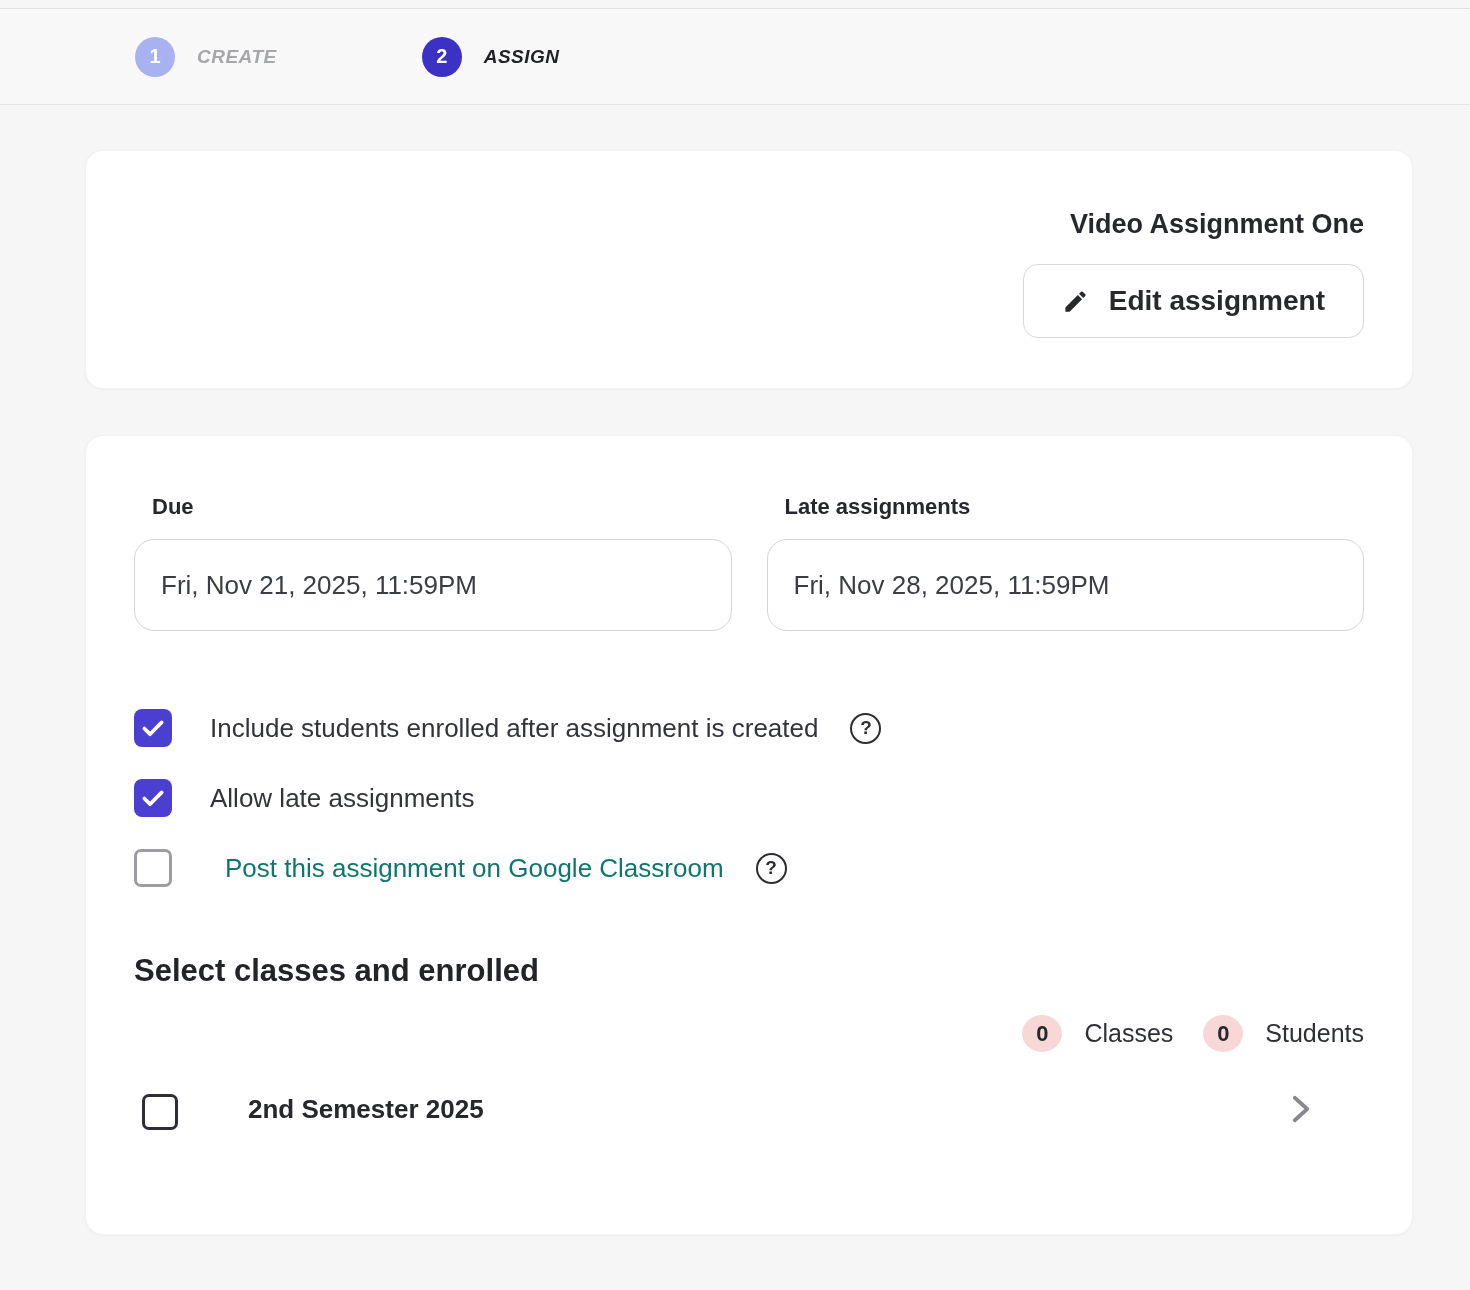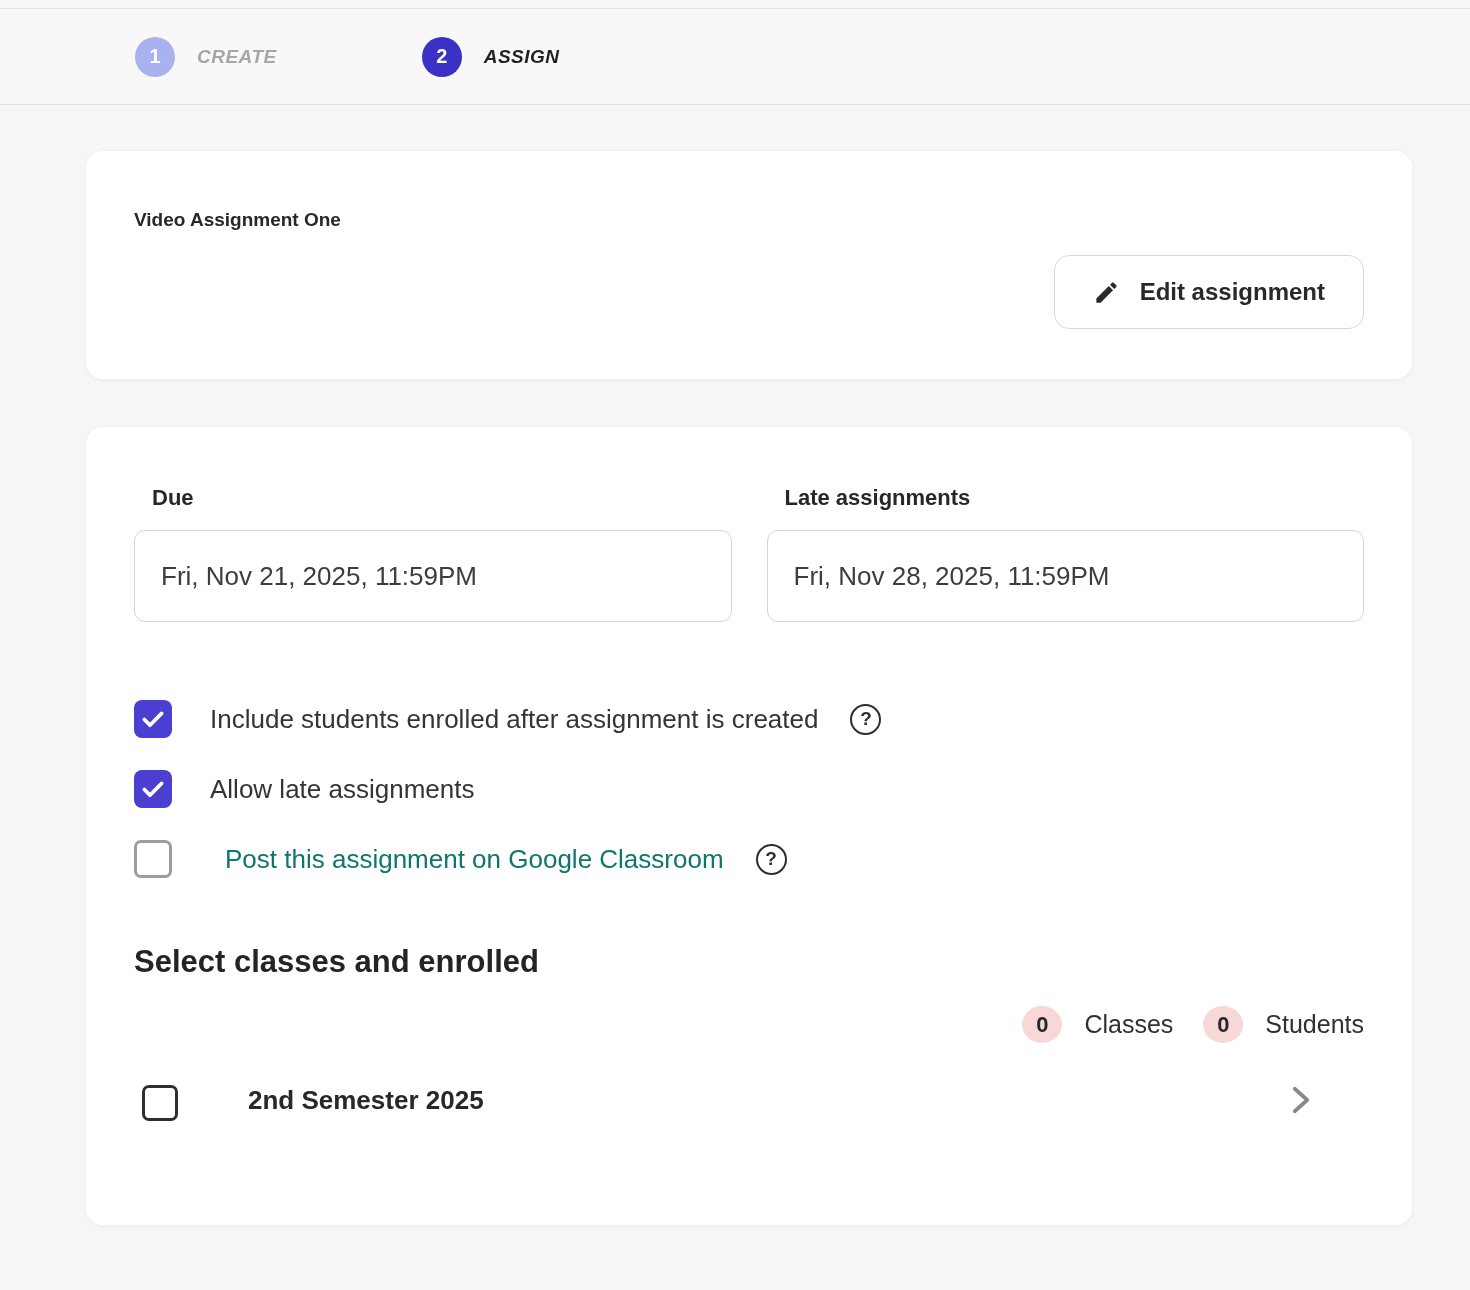--- a/index.html
+++ b/index.html
@@ -40,45 +40,45 @@
     width:1328px;
     margin-left:85px;
     border-radius:18px;
     border:1px solid rgba(0,0,0,.05);
     box-shadow:0 1px 3px rgba(0,0,0,.04);
   }
   .card-1 { margin-top:45px; padding:58px 48px 50px 48px; }
   .card-2 { margin-top:46px; padding:58px 48px 80px 48px; height:800px; }
 
   
-  .assignment-title { font-size:19px; font-weight:bold; color:#26282c; }
+  .assignment-title { font-size:27px; font-weight:bold; color:#26282c;text-align:right; }
   .detail-rows { margin-top:58px; display:flex; flex-direction:column; gap:26px; }
   .detail-row { display:flex; align-items:baseline; }
   .detail-label {
     width:288px; text-align:right; flex:none;
     font-size:22px; font-weight:bold; color:#27292d;
   }
   .detail-value { margin-left:48px; font-size:22px; color:#3c3f45; }
   .edit-row { display:flex; justify-content:flex-end; margin-top:24px; }
   .edit-btn {
     display:flex; align-items:center; gap:20px;
     height:74px; padding:0 38px;
     background:#fff; border:1.5px solid #d8d8db; border-radius:15px;
-    font-family:inherit; font-size:24px; font-weight:bold; color:#27292d;
+    font-family:inherit; font-size:28px; font-weight:bold; color:#27292d;
     cursor:pointer;
   }
   .edit-btn svg { width:27px; height:27px; fill:#27292d; }
 
   
   .date-grid { display:flex; gap:35px; }
   .date-col { width:598px; }
   .field-label { font-size:22px; font-weight:bold; color:#26282c; margin-left:18px; }
   .date-input {
     margin-top:19px; width:100%; height:92px;
-    border:1.5px solid #d5d5d9; border-radius:11px; background:#fff;
+    border:1.5px solid #d5d5d9; border-radius:20px; background:#fff;
     font-family:inherit; font-size:26px; color:#3a3d42;
     padding:0 26px;
   }
 
   
   .checkbox-group { margin-top:78px; display:flex; flex-direction:column; gap:32px; }
   .cb-row { display:flex; align-items:center; gap:38px; }
   .cb-box {
     width:38px; height:38px; flex:none; border-radius:8px;
     display:flex; align-items:center; justify-content:center;

